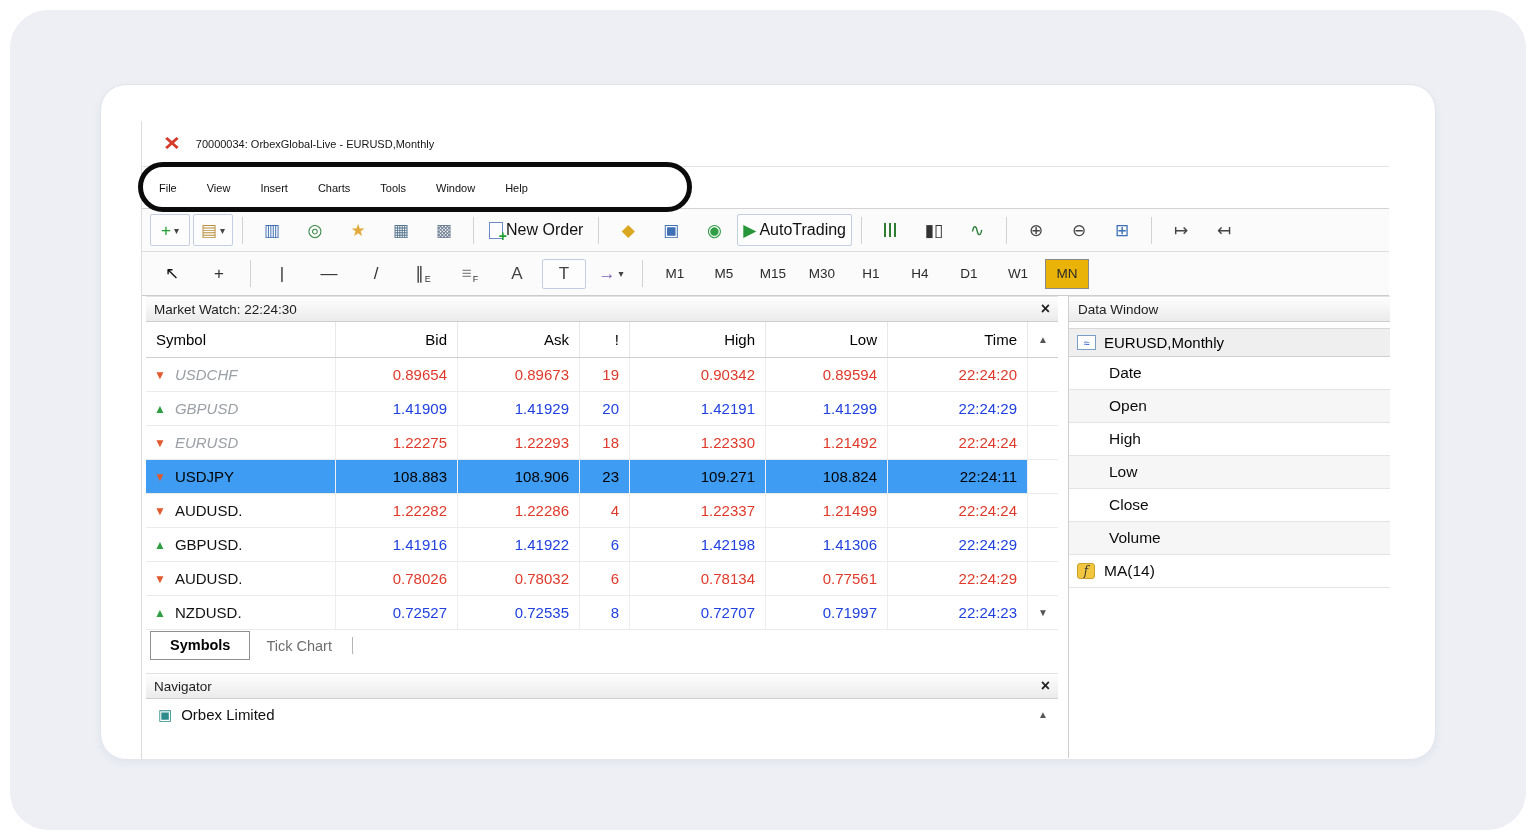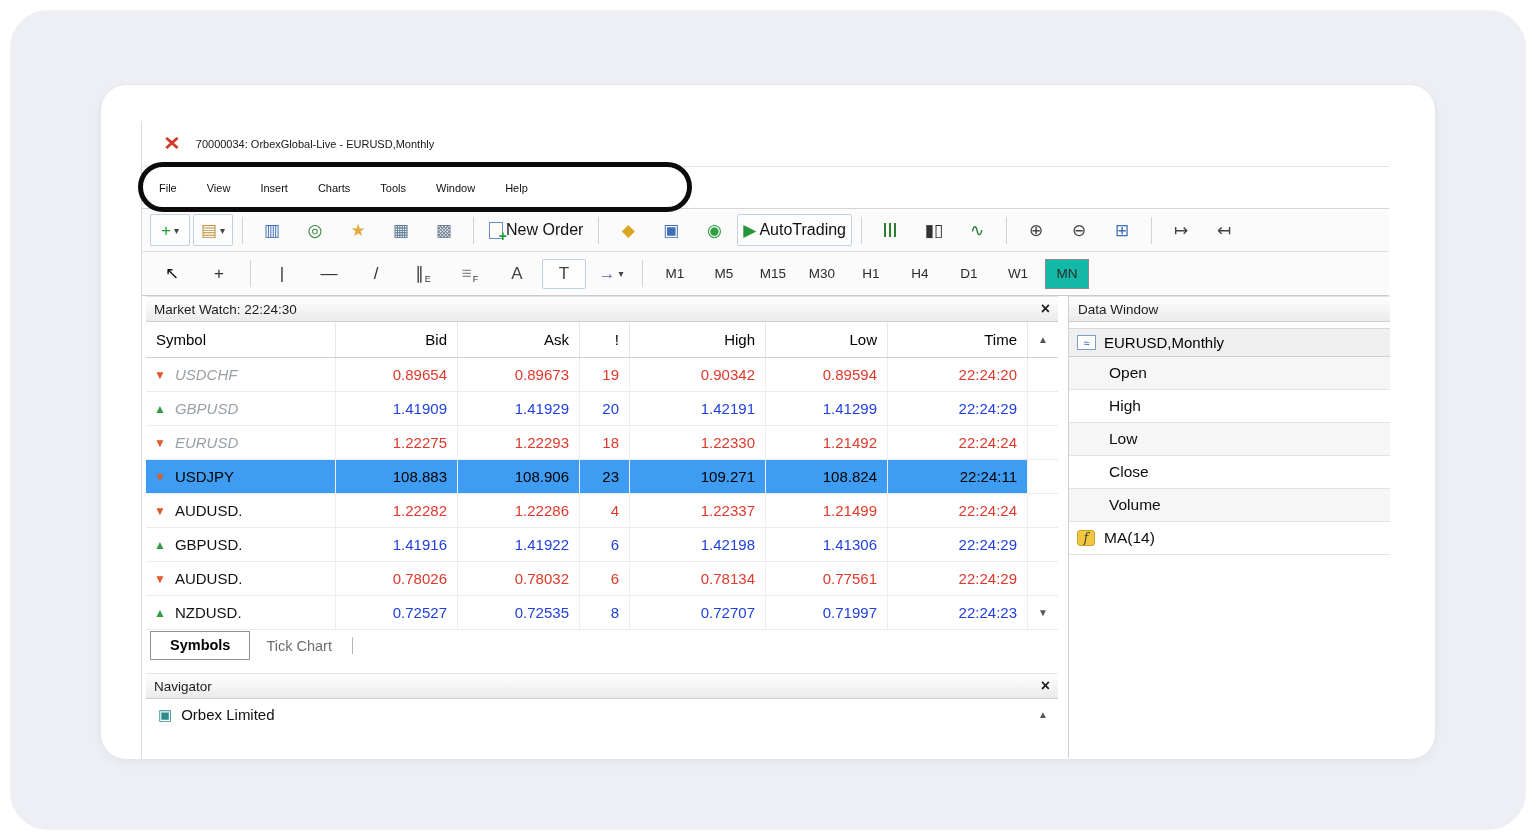--- a/index.html
+++ b/index.html
@@ -27,21 +27,21 @@
   .tb-btn.boxed { border:1px solid #c2d0e2; background:#fdfdfd; }
   .tb-glyph { font-size:17px; line-height:1; }
   .tb-sub { font-size:9px; color:#333; align-self:flex-end; margin-left:-2px; margin-bottom:4px; }
   .tb-dd { font-size:10px; color:#444; }
   .tb-label { font-size:16px; color:#111; white-space:nowrap; }
   .tb-sep { width:1px; height:27px; background:#d3d3d3; margin:0 6px; flex:none; }
   .shape-bars { width:15px; height:14px; background:repeating-linear-gradient(90deg,#2f7d32 0 2px,transparent 2px 5px); }
   .shape-sheet { width:14px; height:17px; border:1px solid #6a8cc8; background:#fff; position:relative; }
   .shape-sheet::after { content:"+"; position:absolute; right:-5px; bottom:-6px; color:#1d9e2e; font-weight:bold; font-size:14px; }
   .tf { min-width:44px; height:30px; display:flex; align-items:center; justify-content:center; font-size:13.5px; color:#2b2b2b; margin:0 1px; border:1px solid transparent; }
-  .tf.selected { border:1px solid #8a8a8a; background:#14b8a6; }
+  .tf.selected { border:1px solid #8a8a8a; background:#eab308; }
 
   
   .panel-header { height:26px; background:linear-gradient(#fefefe,#ebebeb); border-top:1px solid #e2e2e2; border-bottom:1px solid #cecece; display:flex; align-items:center; padding:0 8px; font-size:13.5px; color:#1d1d1d; }
   .panel-close { margin-left:auto; font-size:16px; font-weight:bold; color:#222; line-height:1; }
 
   
   .mw { position:absolute; left:4px; top:175px; width:912px; background:#fff; }
   .mw-grid-row { display:grid; grid-template-columns:190px 122px 122px 50px 136px 122px 140px 30px; }
   .mw-hrow { height:36px; border-bottom:1px solid #cfcfcf; }
   .hc { display:flex; align-items:center; justify-content:flex-end; padding-right:10px; font-size:15px; color:#000; border-right:1px solid #e8e8e8; }
@@ -373,20 +373,21 @@
 
     <div class="dw">
       <div class="panel-header">
         <span>Data Window</span>
       </div>
       <div class="dw-symbol">
         <span class="dw-sym-icon">≈</span>
         <span>EURUSD,Monthly</span>
       </div>
       <div id="dw-fields">
+          <div class="dw-field">Date</div>
           <div class="dw-field alt">Open</div>
           <div class="dw-field">High</div>
           <div class="dw-field alt">Low</div>
           <div class="dw-field">Close</div>
           <div class="dw-field alt">Volume</div>
         </div>
       <div class="dw-ma">
         <span class="ma-icon">f</span>
         <span>MA(14)</span>
       </div>

